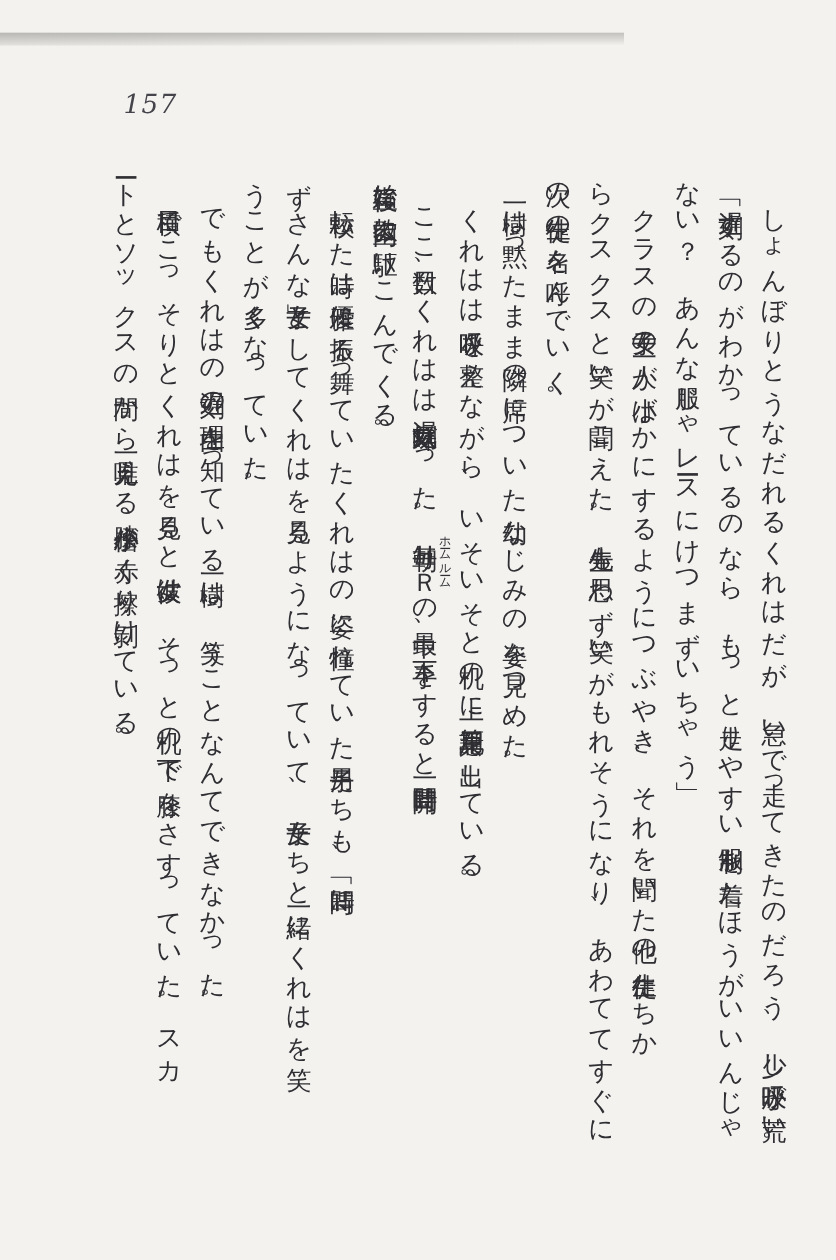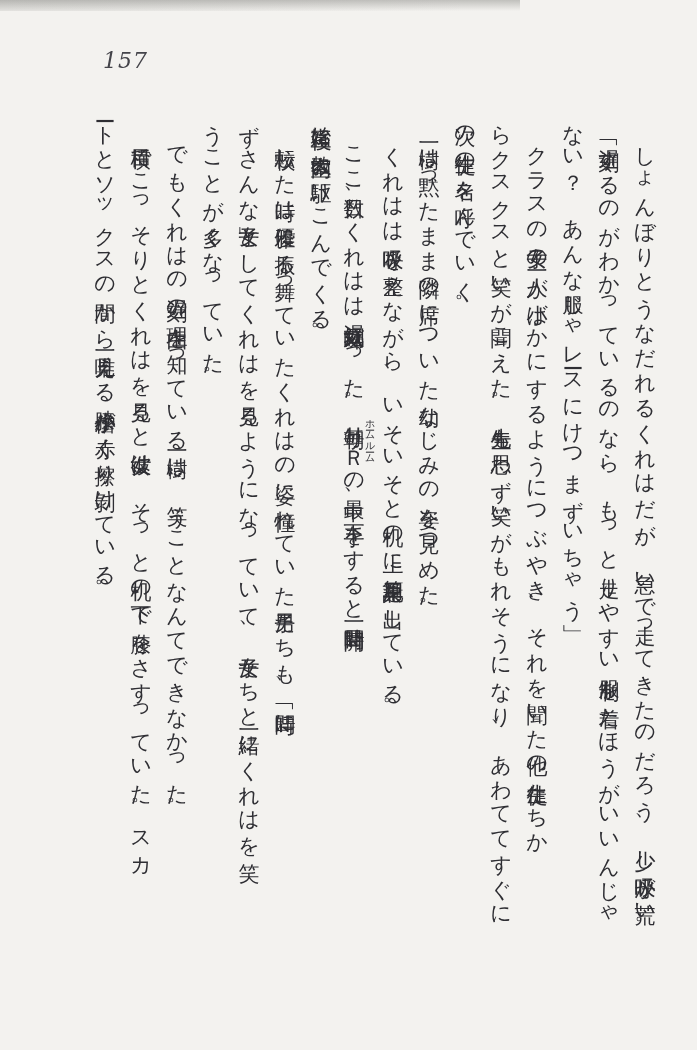--- a/index.html
+++ b/index.html
@@ -9,20 +9,21 @@
   }
   * { margin: 0; padding: 0; box-sizing: border-box; }
   html, body { background: var(--background); }
   .page {
     position: relative;
     width: 697px;
     height: 942px;
     background: var(--background);
     overflow: hidden;
     font-family: "DejaVu Serif", "Liberation Serif", serif;
+    margin-top: 27px;
   }
   .scan-edge-shadow {
     position: absolute;
     top: 0; left: 0;
     width: 520px; height: 11px;
     background: linear-gradient(to bottom, rgba(110,110,106,0.38), rgba(110,110,106,0.0)),
                 linear-gradient(to right, rgba(110,110,106,0.12), rgba(110,110,106,0.0) 90%);
     pointer-events: none;
   }
   .scan-speck {

